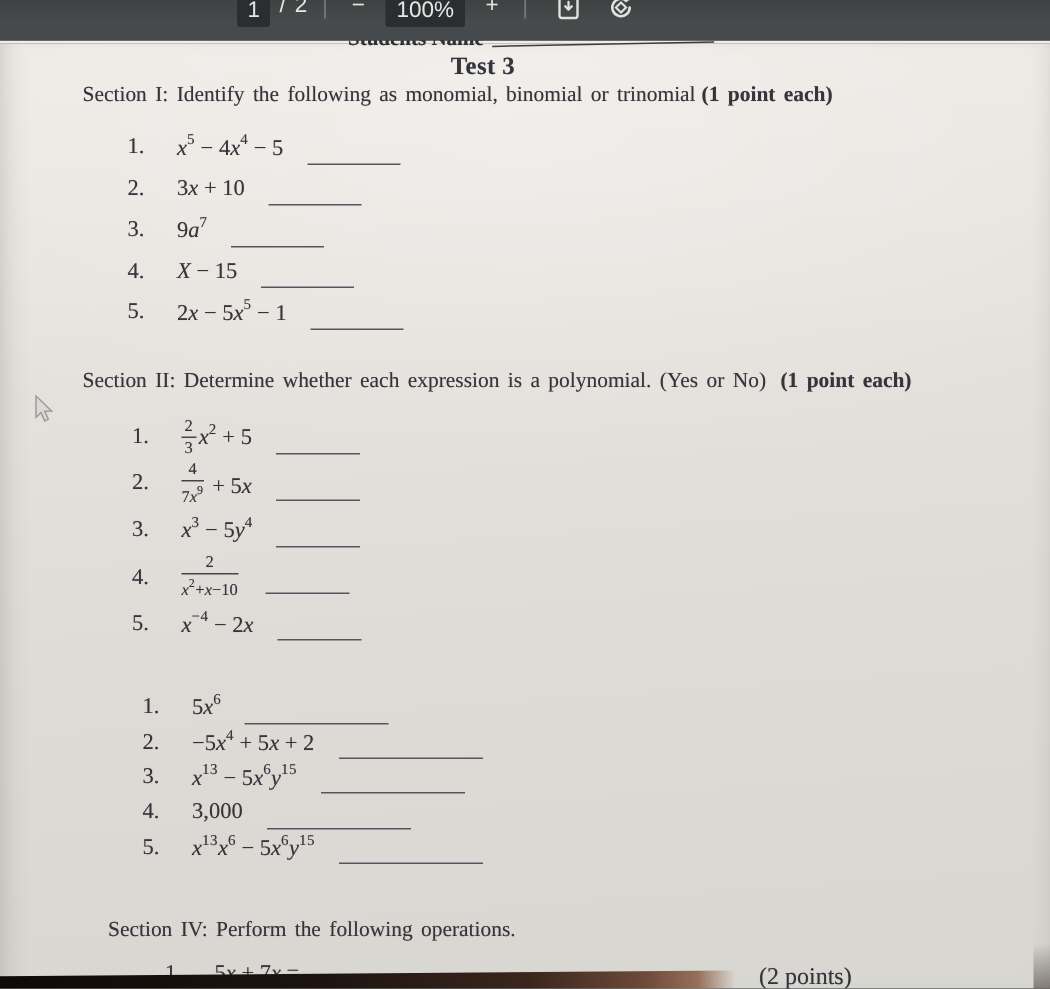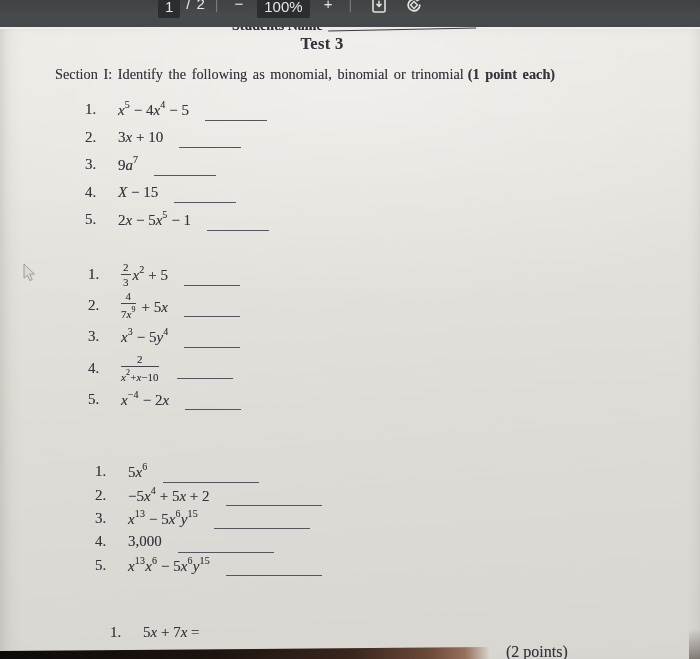--- a/index.html
+++ b/index.html
@@ -34,21 +34,21 @@
   
   .student-row{top:-12px;left:232px;font-size:14px;font-weight:bold;color:#2e2e35;white-space:nowrap;z-index:1;}
   .student-line{display:inline-block;width:148px;border-bottom:1.6px solid #3c3b42;
                 transform:rotate(-1.1deg);margin-left:5px;vertical-align:baseline;height:12px;}
 
   .title{top:5px;left:0;width:644px;text-align:center;font-weight:bold;font-size:16.5px;letter-spacing:.3px;}
 
   .section{position:absolute;left:55px;right:18px;}
   .sec-h{font-size:14.3px;word-spacing:2px;}
   .sec-h .hb{font-weight:bold;margin-left:4px;}
-  .s0{top:37px;} .s1{top:217px;} .s2{top:418px;} .s3{top:583px;left:72px;}
+  .s0{top:26px;} .s1{top:217px;} .s2{top:418px;} .s3{top:583px;left:72px;}
 
   .items{margin-top:13px;}
   .s0 .items{margin-left:30px;} .s1 .items{margin-left:33px;}
   .s2 .items{margin-left:40px;} .s3 .items{margin-left:38px;margin-top:8px;}
   .item{display:flex;align-items:center;font-size:15px;}
   .s0 .item{height:27.5px;} .s1 .item{height:31.2px;} .s2 .item{height:23.4px;} .s3 .item{height:24px;}
   .inum{width:22px;}
   .expr{margin-left:11px;white-space:nowrap;}
   .expr sup{font-size:10px;position:relative;top:-1px;letter-spacing:.3px;}
   .blank{border-bottom:1.2px solid #56555f;height:15px;margin-left:16px;align-self:center;margin-top:6px;}
@@ -141,20 +141,23 @@
           </div>
           <div class="item ink">
             <span class="inum">5.</span>
             <span class="expr">2<i>x</i> − 5<i>x</i><sup>5</sup> − 1</span>
             <span class="blank"></span>
           </div>
         </div>
     </div>
 
     <div class="section s1">
+      <div class="sec-h ink">
+        <span>Section II: Determine whether each expression is a polynomial.  (Yes or No)</span> <span class="hb">(1 point each)</span>
+      </div>
       <div class="items">
           <div class="item ink">
             <span class="inum">1.</span>
             <span class="expr"><span class="frac"><span class="fn">2</span><span class="fd">3</span></span><i>x</i><sup>2</sup> + 5</span>
             <span class="blank"></span>
           </div>
           <div class="item ink">
             <span class="inum">2.</span>
             <span class="expr"><span class="frac"><span class="fn">4</span><span class="fd">7<i>x</i><sup>9</sup></span></span> + 5<i>x</i></span>
             <span class="blank"></span>
@@ -201,20 +204,23 @@
           </div>
           <div class="item ink">
             <span class="inum">5.</span>
             <span class="expr"><i>x</i><sup>13</sup><i>x</i><sup>6</sup> − 5<i>x</i><sup>6</sup><i>y</i><sup>15</sup></span>
             <span class="blank"></span>
           </div>
         </div>
     </div>
 
     <div class="section s3">
+      <div class="sec-h ink">
+        <span>Section IV: Perform the following operations.</span>
+      </div>
       <div class="items">
           <div class="item ink">
             <span class="inum">1.</span>
             <span class="expr">5<i>x</i> + 7<i>x</i> =</span>
           </div>
         </div>
     </div>
 
     <div class="abs points ink">(2 points)</div>
 

